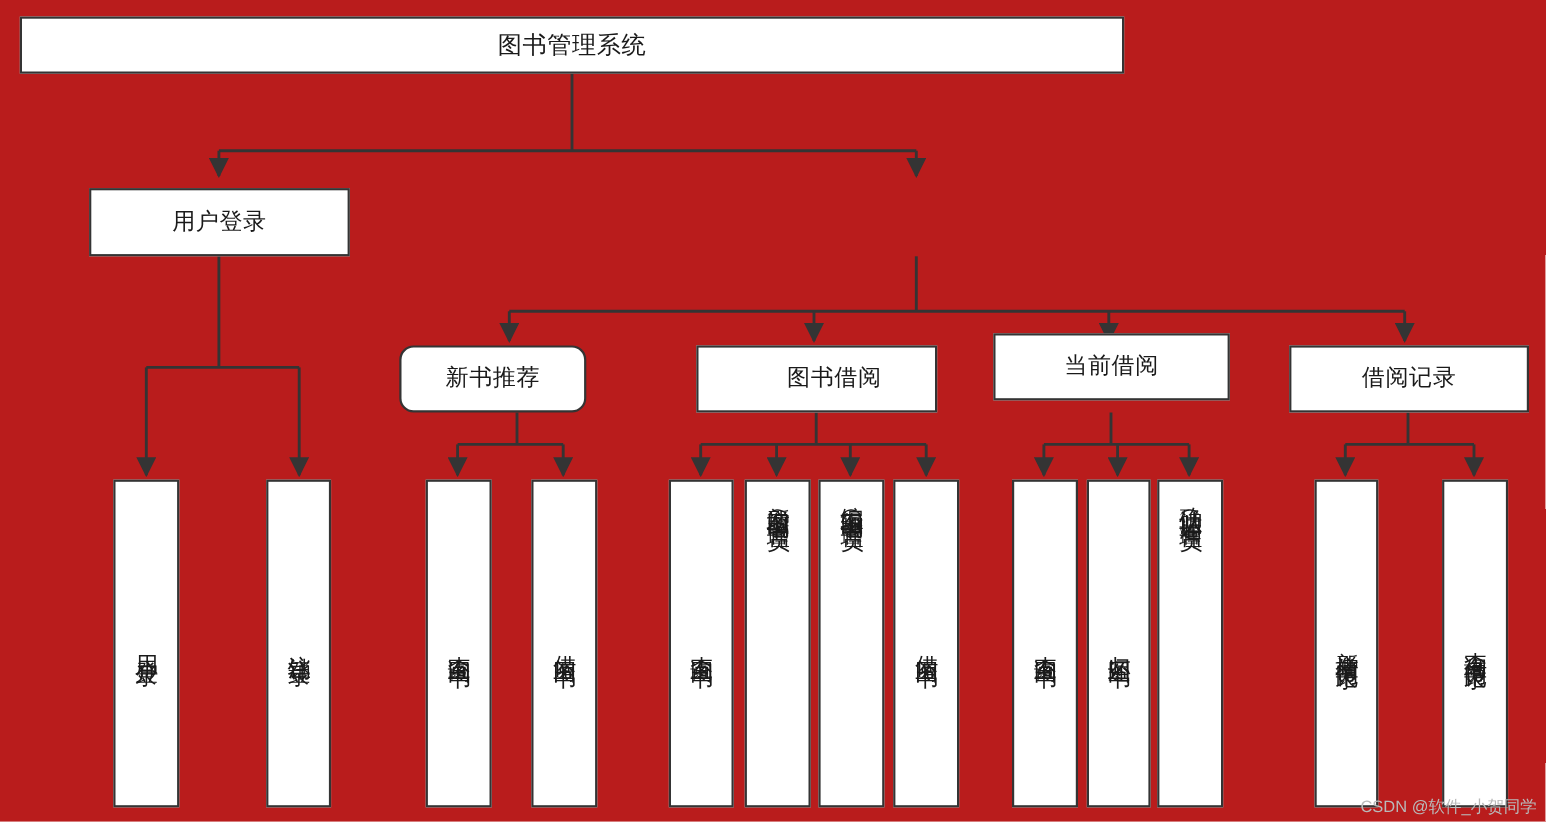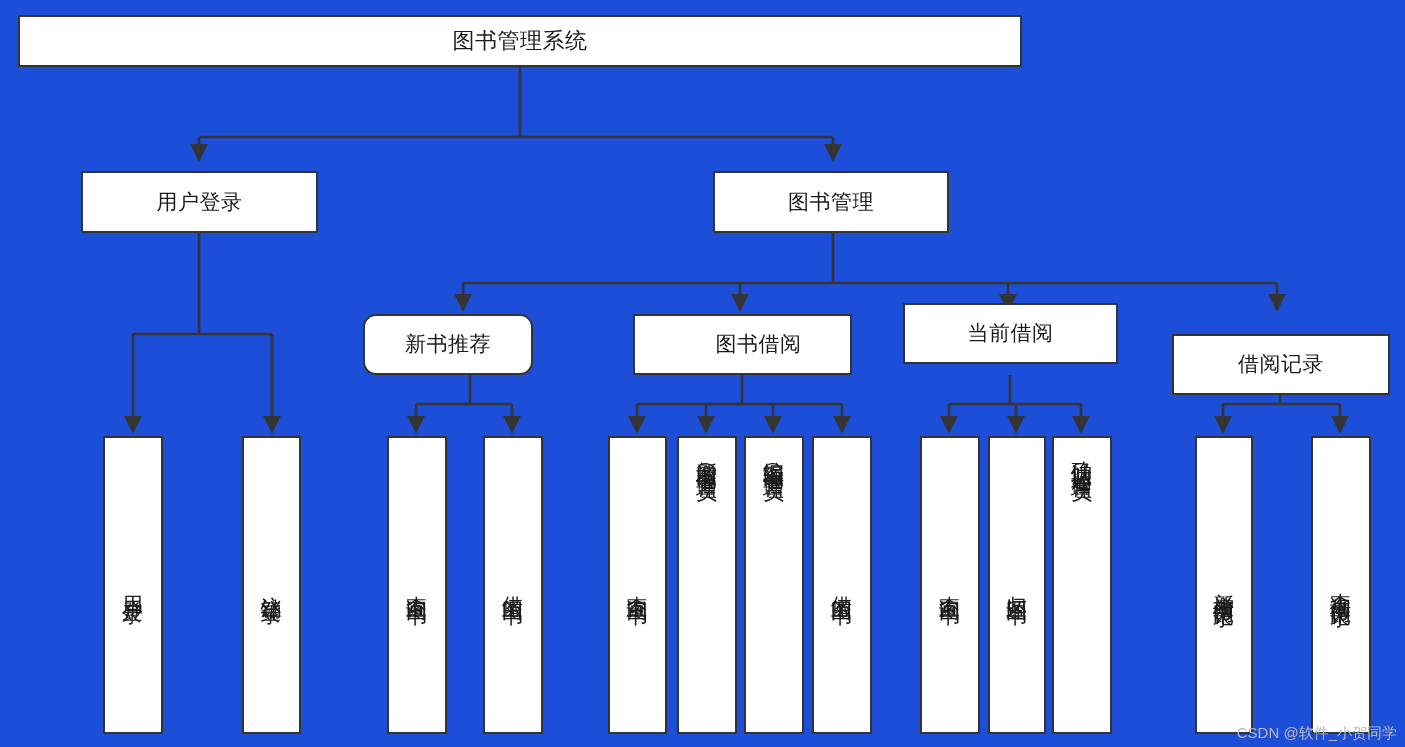--- a/index.html
+++ b/index.html
@@ -7,21 +7,21 @@
     padding: 0;
     background: #ffffff;
   }
   body {
     font-family: "Liberation Sans", "DejaVu Sans", sans-serif;
   }
   #canvas {
     position: relative;
     width: 1405px;
     height: 747px;
-    background: #1d4ed8;
+    background: #b91c1c;
     overflow: hidden;
   }
   svg.edges {
     position: absolute;
     left: 0;
     top: 0;
     width: 1405px;
     height: 747px;
     pointer-events: none;
   }
@@ -131,34 +131,31 @@
     </g>
   </svg>
 
   <div class="node horiz root" style="left:18px; top:15px; width:1004px; height:52px;">
     <span class="label">图书管理系统</span>
   </div>
 
   <div class="node horiz" style="left:81px; top:171px; width:237px; height:62px;">
     <span class="label">用户登录</span>
   </div>
-  <div class="node horiz" style="left:713px; top:171px; width:236px; height:62px;">
-    <span class="label">图书管理</span>
-  </div>
 
   <div class="node horiz" style="left:363px; top:314px; width:170px; height:61px;border-radius:13px;">
     <span class="label">新书推荐</span>
   </div>
   <div class="node horiz" style="left:633px; top:314px; width:219px; height:61px;padding-left:32px;">
     <span class="label">图书借阅</span>
   </div>
   <div class="node horiz" style="left:903px; top:303px; width:215px; height:61px;">
     <span class="label">当前借阅</span>
   </div>
-  <div class="node horiz" style="left:1172px; top:314px; width:218px; height:61px;margin-top:20px;">
+  <div class="node horiz" style="left:1172px; top:314px; width:218px; height:61px;">
     <span class="label">借阅记录</span>
   </div>
 
   <div class="node vert centered" style="left:103px; top:436px; width:60px; height:298px;">
     <span class="label">用户登录</span>
   </div>
   <div class="node vert centered" style="left:242px; top:436px; width:59px; height:298px;">
     <span class="label">注销登录</span>
   </div>
 

